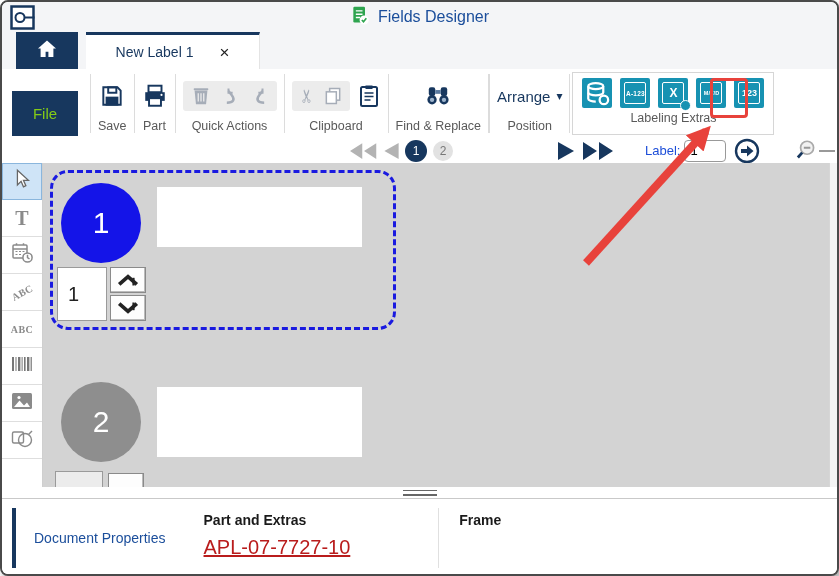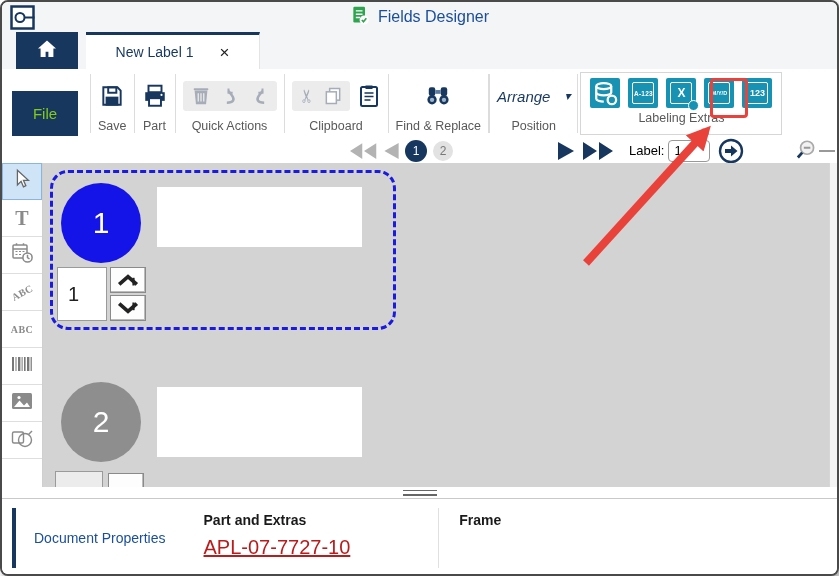--- a/index.html
+++ b/index.html
@@ -26,21 +26,21 @@
   
   .toolbar{ height:69px; background:#fff; display:flex; align-items:stretch; }
   .file-btn{ width:66px; margin:22px 12px 2px 10px; background:var(--navy,#17375e);
     color:#84cc16; font-size:15px; display:flex; align-items:center; justify-content:center; cursor:pointer;}
   .tsep{ width:1px; background:#dcdcdc; margin:5px 0; }
   .tgroup{ display:flex; flex-direction:column; align-items:center; padding:7px 7px 5px; }
   .ticons{ flex:1; display:flex; align-items:center; gap:7px; }
   .tlabel{ font-size:12.5px; color:#595959; white-space:nowrap; margin-top:3px; }
   .dimwrap{ background:#ececec; border-radius:3px; padding:4px 7px; display:flex; gap:9px; align-items:center; }
   .tico{ display:flex; align-items:center; justify-content:center; cursor:pointer; }
-  .arrange-btn{ color:var(--navy,#17375e); font-size:15px; display:flex; gap:14px; align-items:center; cursor:pointer;font-style:italic; }
+  .arrange-btn{ color:var(--navy,#17375e); font-size:15px; display:flex; gap:6px; align-items:center; cursor:pointer; }
   .extras-box{ border:1px solid #d6d6d6; margin:3px 2px; padding:5px 9px 2px;
     display:flex; flex-direction:column; align-items:center; }
   .tiles{ display:flex; gap:8px; }
   .tile{ position:relative; width:30px; height:30px; background:var(--teal,#1792b2);
     border-radius:2px; cursor:pointer; }
   .tile-frame{ position:absolute; inset:4px; border:1.5px solid #fff; border-radius:2px;
     display:flex; align-items:center; justify-content:center; color:#fff; font-weight:bold; }
   .txt-a123{ font-size:6.5px; letter-spacing:.2px; }
   .txt-x{ font-size:12px; }
   .txt-myd{ font-size:5.5px; }
@@ -48,21 +48,21 @@
   .tile-dot{ position:absolute; right:-3px; bottom:-3px; width:11px; height:11px;
     background:var(--teal,#1792b2); border:1.5px solid #fff; border-radius:50%; }
   
   .navrow{ height:25px; background:#fff; display:flex; align-items:center; position:relative; }
   .nav-spacer1{ width:348px; } .nav-spacer2{ width:104px; }
   .navbtn{ display:flex; align-items:center; cursor:pointer; }
   .badge{ width:22px; height:22px; border-radius:50%; display:flex; align-items:center;
     justify-content:center; font-size:12px; margin-left:6px; cursor:pointer; }
   .badge.active{ background:var(--navy,#17375e); color:#fff; }
   .badge.idle{ background:#e2e2e2; color:#777; width:20px; height:20px; }
-  .lbl-caption{ font-size:13px; color:#000000; margin:0 4px 0 14px; }
+  .lbl-caption{ font-size:13px; color:#1d4ed8; margin:0 4px 0 30px; }
   .lbl-input{ width:42px; height:22px; border:1px solid #999; border-radius:4px;
     font-size:13px; padding:0 5px; font-family:"Liberation Sans",sans-serif; }
   .go-btn{ margin-left:8px; cursor:pointer; display:flex; }
   .zoomout{ margin-left:auto; display:flex; align-items:center; }
   .zslider{ width:16px; height:2px; background:#999; margin-right:2px; }
   
   .main{ height:324px; display:flex; }
   .sidebar{ width:41px; background:#fff; border-right:1px solid #cfcfcf; }
   .tool{ height:37px; border-bottom:1px solid #dedede; display:flex; align-items:center;
     justify-content:center; cursor:pointer; color:#7c7c7c; }

